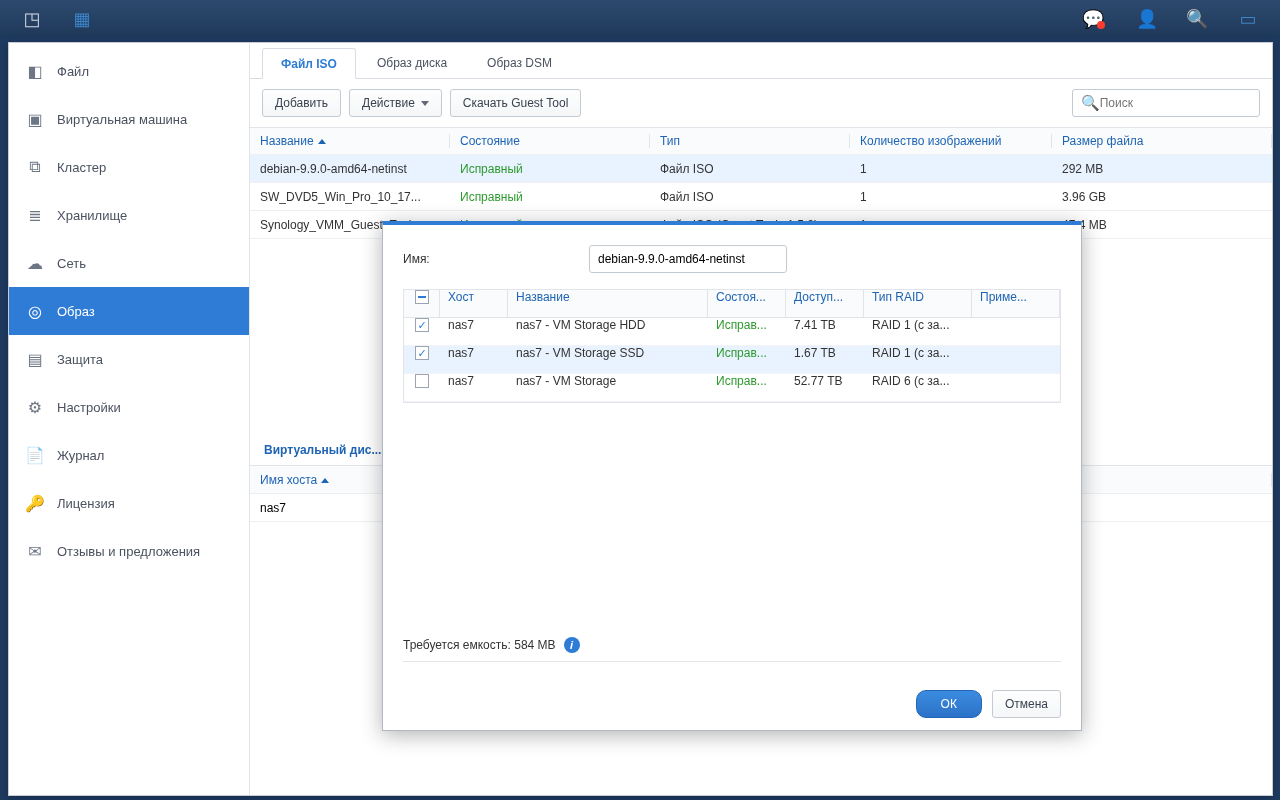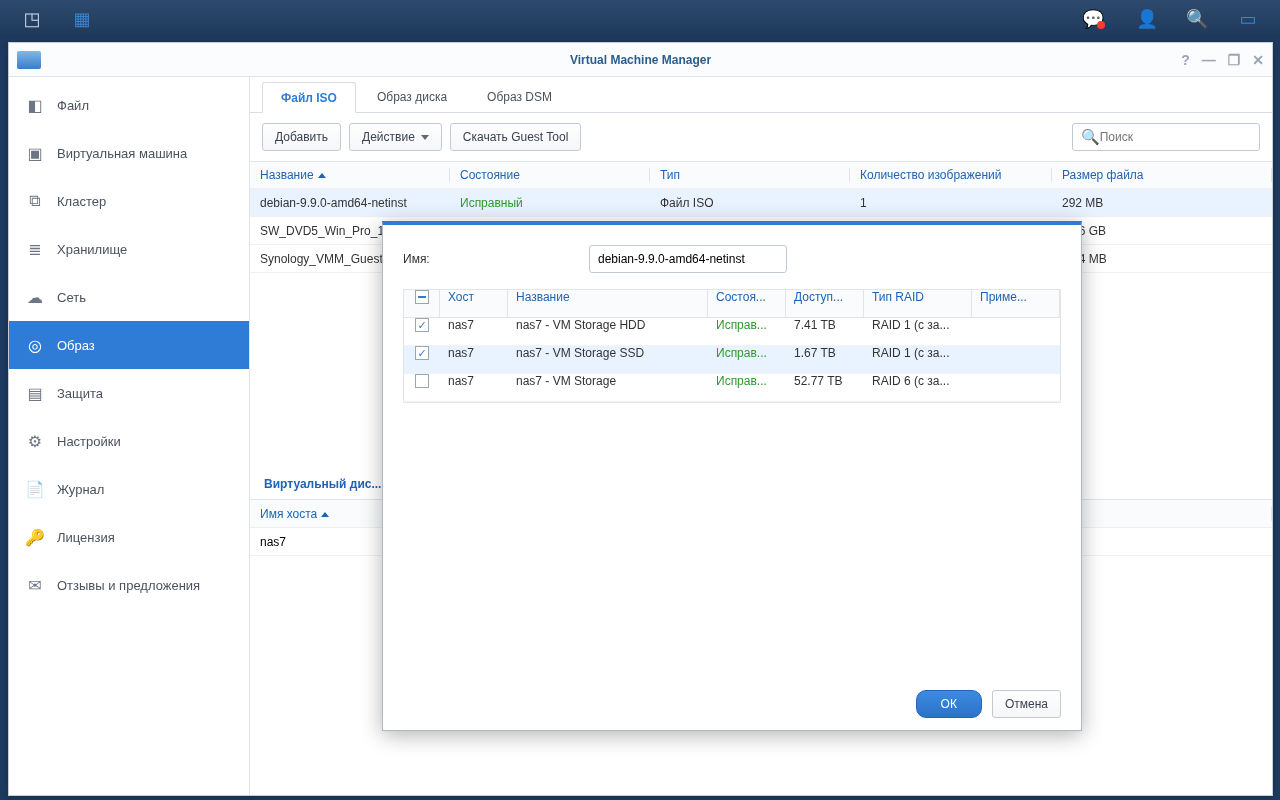--- a/index.html
+++ b/index.html
@@ -90,30 +90,20 @@
     <div class="taskbar-item">
         <span class="taskbar-glyph">🔍</span>
       </div>
     <div class="taskbar-item">
         <span class="taskbar-glyph" style="color:#3c84c8">▭</span>
       </div>
   </div>
 </div>
 
 <div class="window">
-  <div class="win-title">
-    <div class="win-icon"></div>
-    <span>Virtual Machine Manager</span>
-    <div class="win-ctrls">
-      <span>?</span>
-      <span>—</span>
-      <span>❐</span>
-      <span>✕</span>
-    </div>
-  </div>
   <div class="win-body">
     <div class="sidebar" id="sidebar">
         <div class="side-item">
           <span class="side-ico">◧</span>
           <span class="side-label">Файл</span>
         </div>
         <div class="side-item">
           <span class="side-ico">▣</span>
           <span class="side-label">Виртуальная машина</span>
         </div>
@@ -263,18 +253,22 @@
             </div>
             <div class="mcol m-host">nas7</div>
             <div class="mcol m-name">nas7 - VM Storage</div>
             <div class="mcol m-stat status-ok">Исправ...</div>
             <div class="mcol m-avail">52.77 TB</div>
             <div class="mcol m-raid">RAID 6 (с за...</div>
             <div class="mcol m-note"></div>
           </div>
         </div>
     </div>
+    <div class="req-line">
+      <span>Требуется емкость: 584 MB</span>
+      <span class="info-ico">i</span>
+    </div>
   </div>
   <div class="modal-footer">
     <button class="btn-primary">ОК</button>
     <button class="btn">Отмена</button>
   </div>
 </div>
 
 </body></html>

